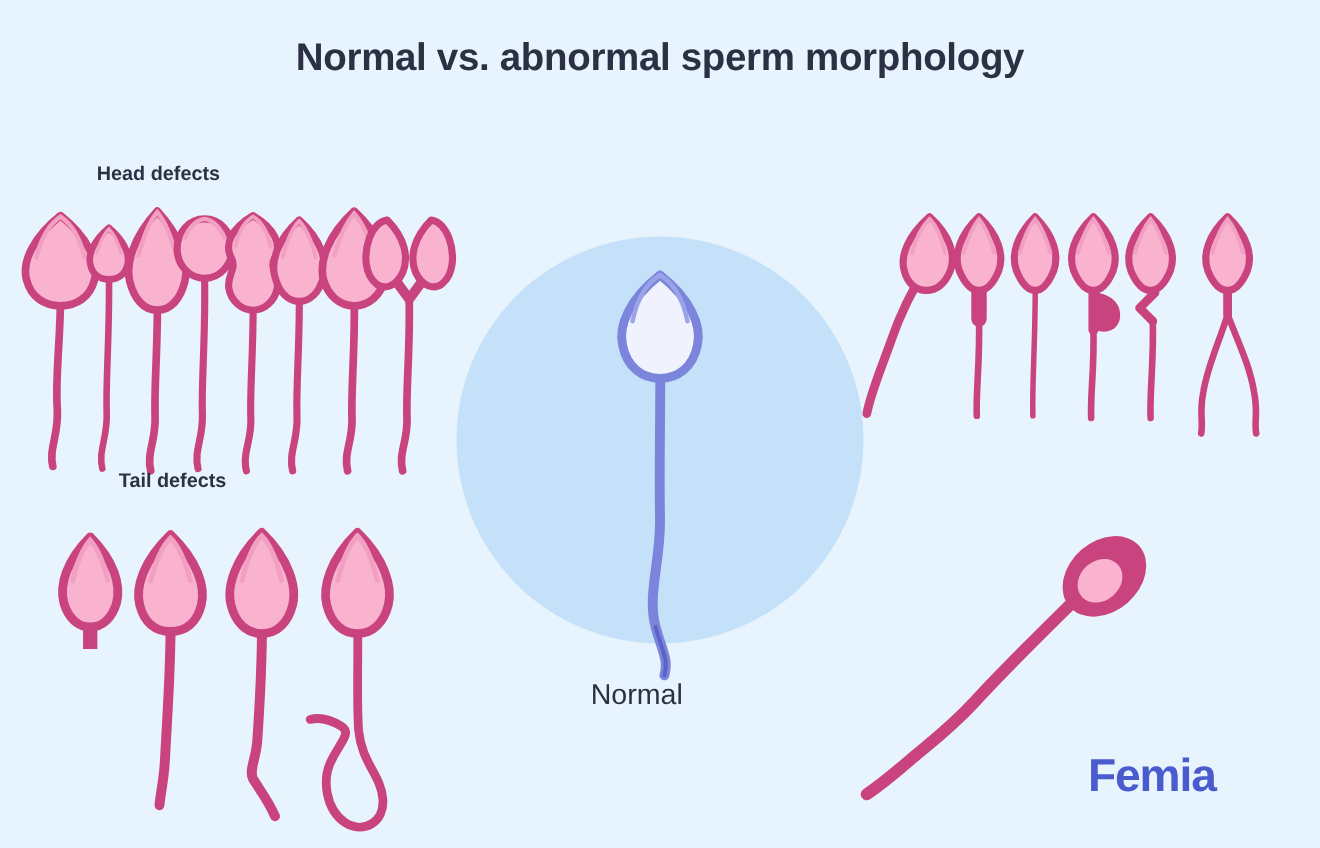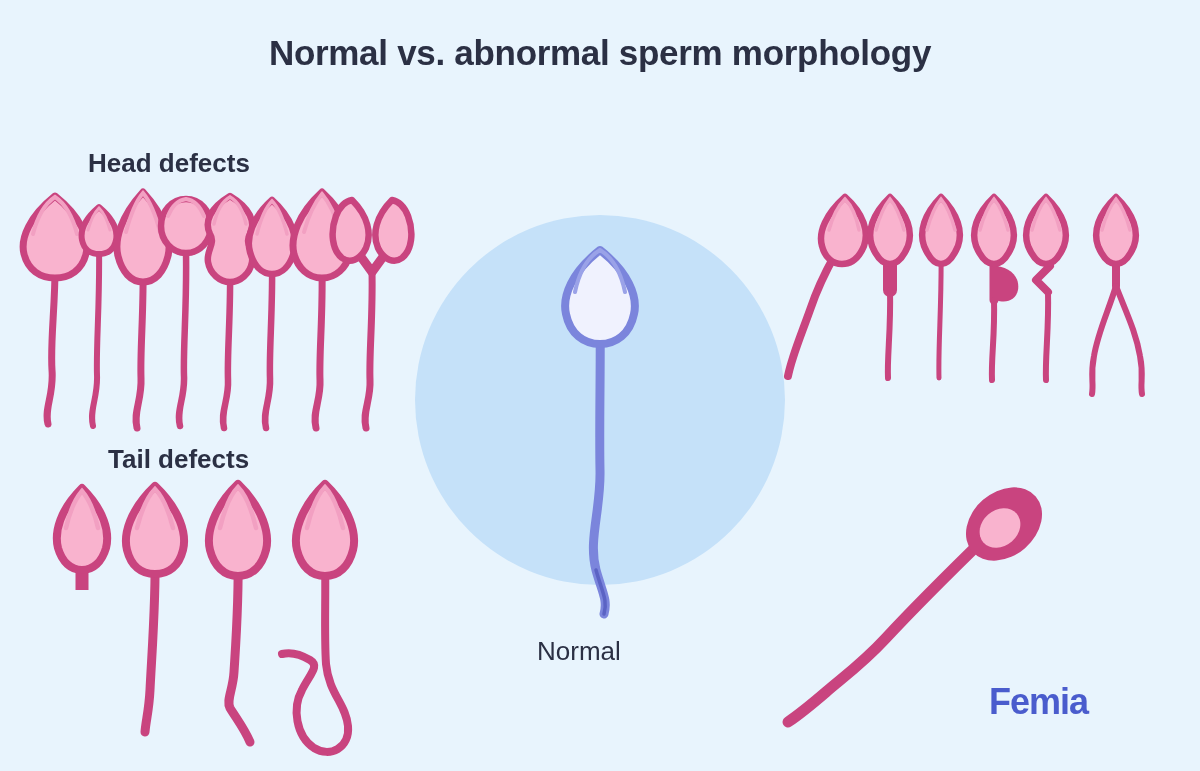--- a/index.html
+++ b/index.html
@@ -27,36 +27,36 @@
     left: 0;
     width: 1200px;
     text-align: center;
     font-size: 35px;
     font-weight: bold;
     color: #2b3044;
     letter-spacing: -0.3px;
   }
   .section-label {
     position: absolute;
-    font-size: 26px;
+    font-size: 18px;
     font-weight: bold;
     color: #2b3044;
     white-space: nowrap;
   }
   .lbl-head     { left: 88px;  top: 148px; }
   .lbl-midpiece { left: 817px; top: 148px; }
-  .lbl-tail     { left: 108px; top: 444px; text-align: center; }
+  .lbl-tail     { left: 108px; top: 427px; text-align: center; }
   .lbl-acro     { left: 845px; top: 427px; }
-  .lbl-normal   { left: 537px; top: 636px; font-weight: normal; font-size: 26px; }
+  .lbl-normal   { left: 537px; top: 616px; font-weight: normal; font-size: 26px; }
 
   .femia-logo {
     position: absolute;
     left: 989px;
     top: 681px;
-    font-size: 36px;
+    font-size: 42px;
     font-weight: bold;
     color: #4a5ccd;
     letter-spacing: -1px;
   }
   svg.layer {
     position: absolute;
     left: 0;
     top: 0;
     width: 1200px;
     height: 771px;

